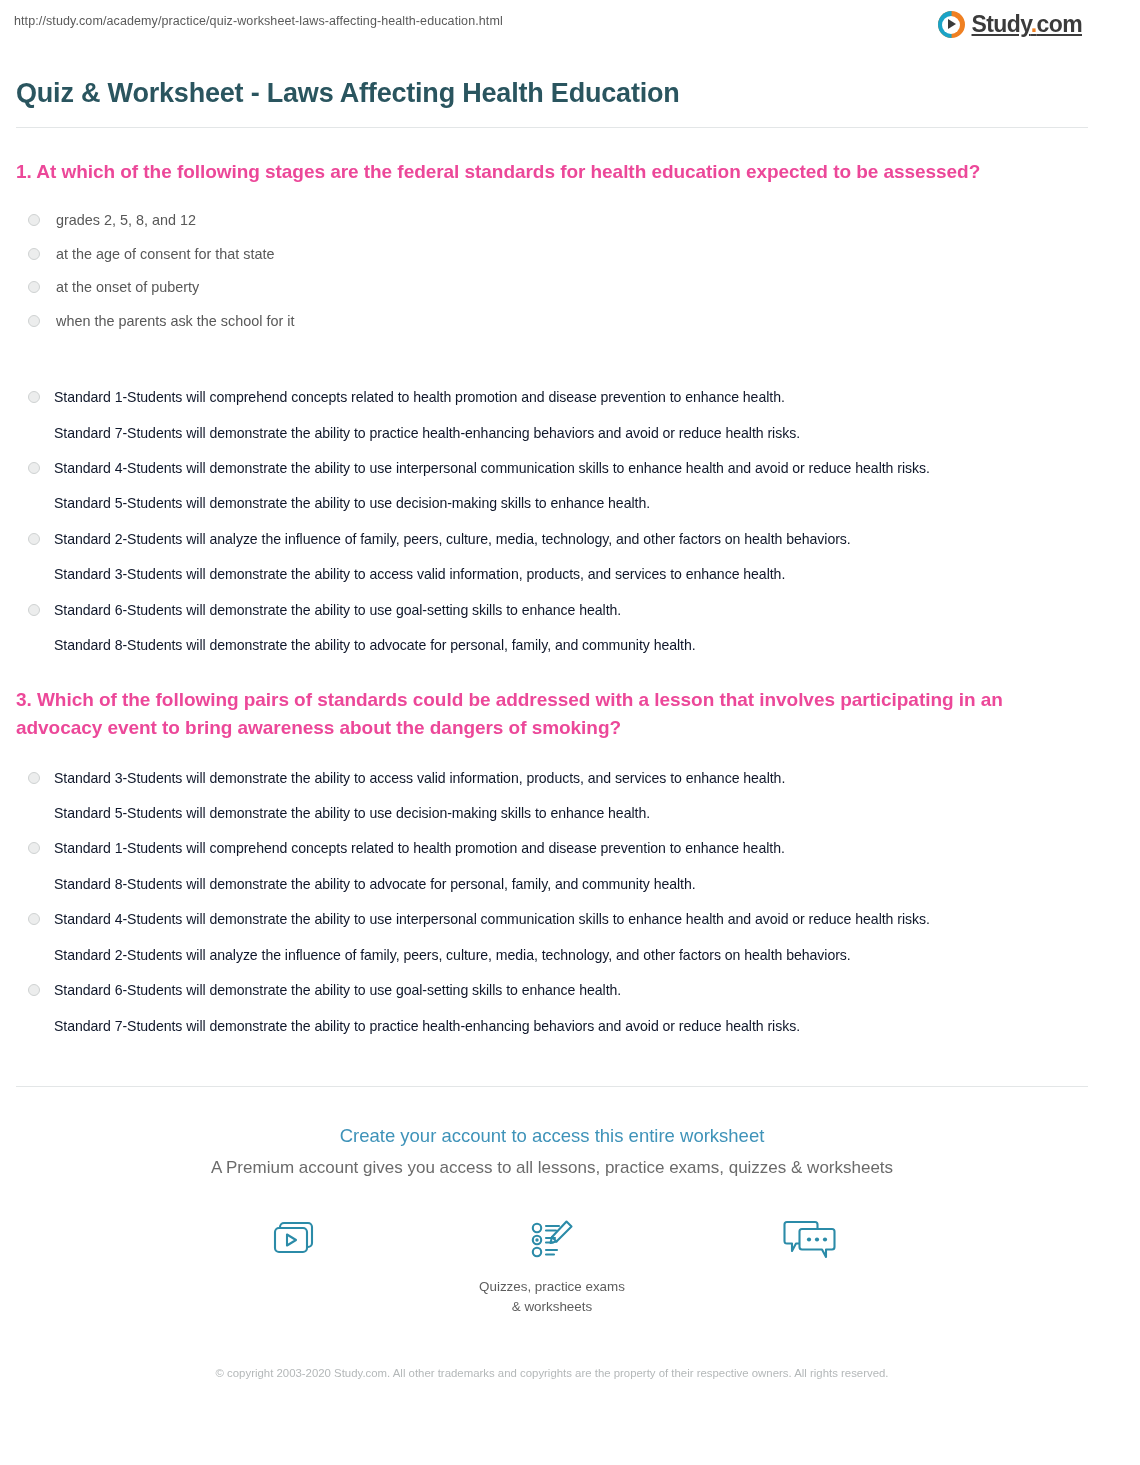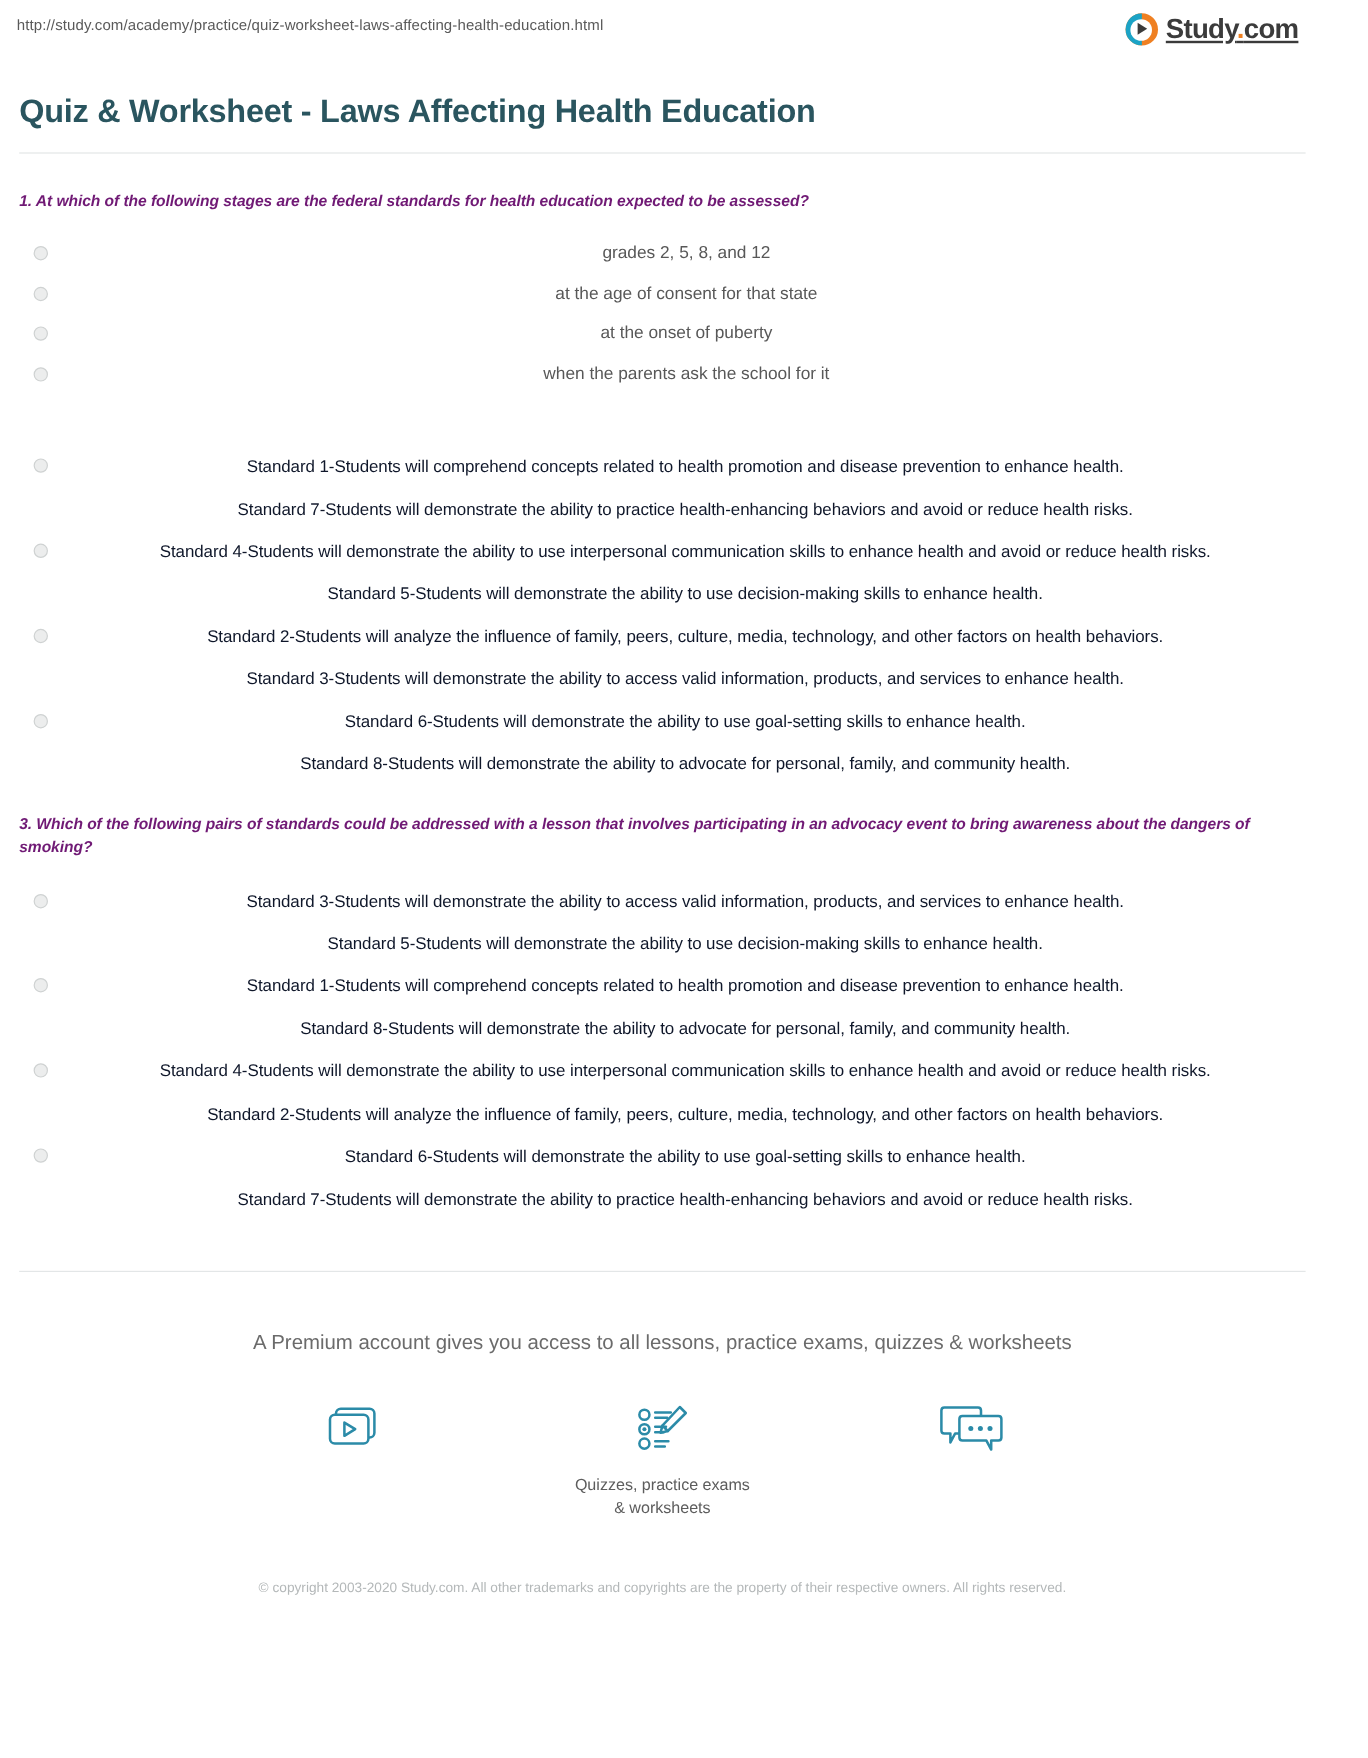--- a/index.html
+++ b/index.html
@@ -90,44 +90,43 @@
   .rule {
     height: 1px;
     background: #e3e6e7;
     margin: 16px 16px 0 16px;
   }
 
   
   .questions { padding: 0 16px; }
   .question { padding-top: 30px; }
   .q-text {
-    font-size: 13px;
+    font-size: 19px;
     font-weight: 700;
-    color: #701a75;
+    color: #ec4899;
     line-height: 1.5;
     letter-spacing: -0.05px;
-    font-style: italic;
   }
   .options { padding-top: 10px; }
   .option {
     display: flex;
     align-items: flex-start;
     padding: 9px 0 0 12px;
   }
   .option.multi { padding-top: 15px; }
   .radio {
     flex: 0 0 auto;
     width: 12px; height: 12px;
     border-radius: 50%;
     background: #eceded;
     border: 1px solid #cfd2d2;
     margin-top: 4px;
     margin-right: 14px;
   }
-  .opt-body { flex: 1 1 auto; text-align: center; }
+  .opt-body { flex: 1 1 auto; }
   .opt-line {
     font-size: 14.1px;
     color: #0f172a;
     line-height: 1.45;
     letter-spacing: -0.05px;
   }
   .opt-line + .opt-line { margin-top: 15px; }
   .opt-single {
     font-size: 14.4px;
     color: #585858;
@@ -307,20 +306,21 @@
               <div class="opt-line">Standard 7-Students will demonstrate the ability to practice health-enhancing behaviors and avoid or reduce health risks.</div>
             </span>
           </div>
         </div>
       </div>
     </div>
 
   <div class="cta-rule"></div>
 
   <div class="cta">
+    <a class="cta-link">Create your account to access this entire worksheet</a>
     <div class="cta-sub">A Premium account gives you access to all lessons, practice exams, quizzes &amp; worksheets</div>
 
     <div class="features">
 
       <div class="feature">
         <div class="feature-icon">
           <svg width="52" height="46" viewBox="0 0 52 46" fill="none" stroke="#2b8ba8" stroke-width="2.1" stroke-linejoin="round">
             <rect x="12" y="6" width="32" height="24" rx="4"></rect>
             <rect x="7" y="11" width="32" height="24" rx="4" fill="#ffffff"></rect>
             <path d="M19 17.5 L28 23 L19 28.5 Z" stroke-linejoin="round"></path>

